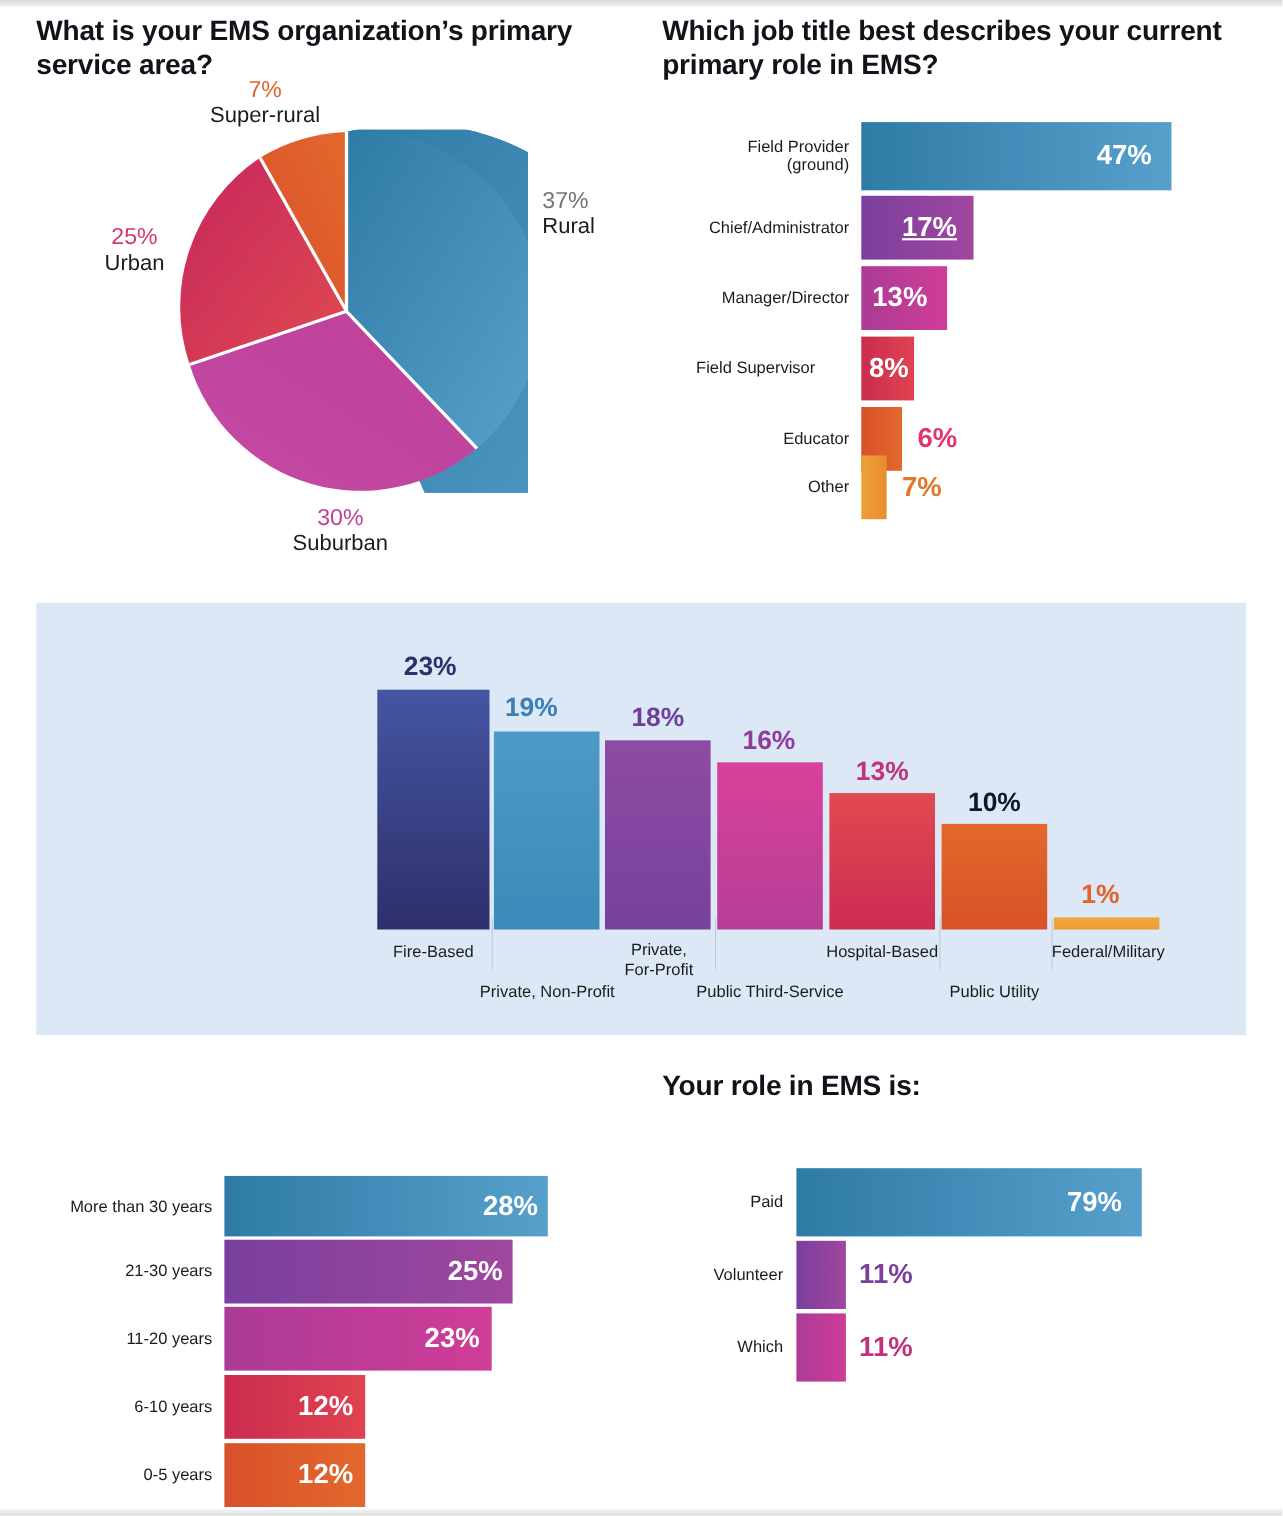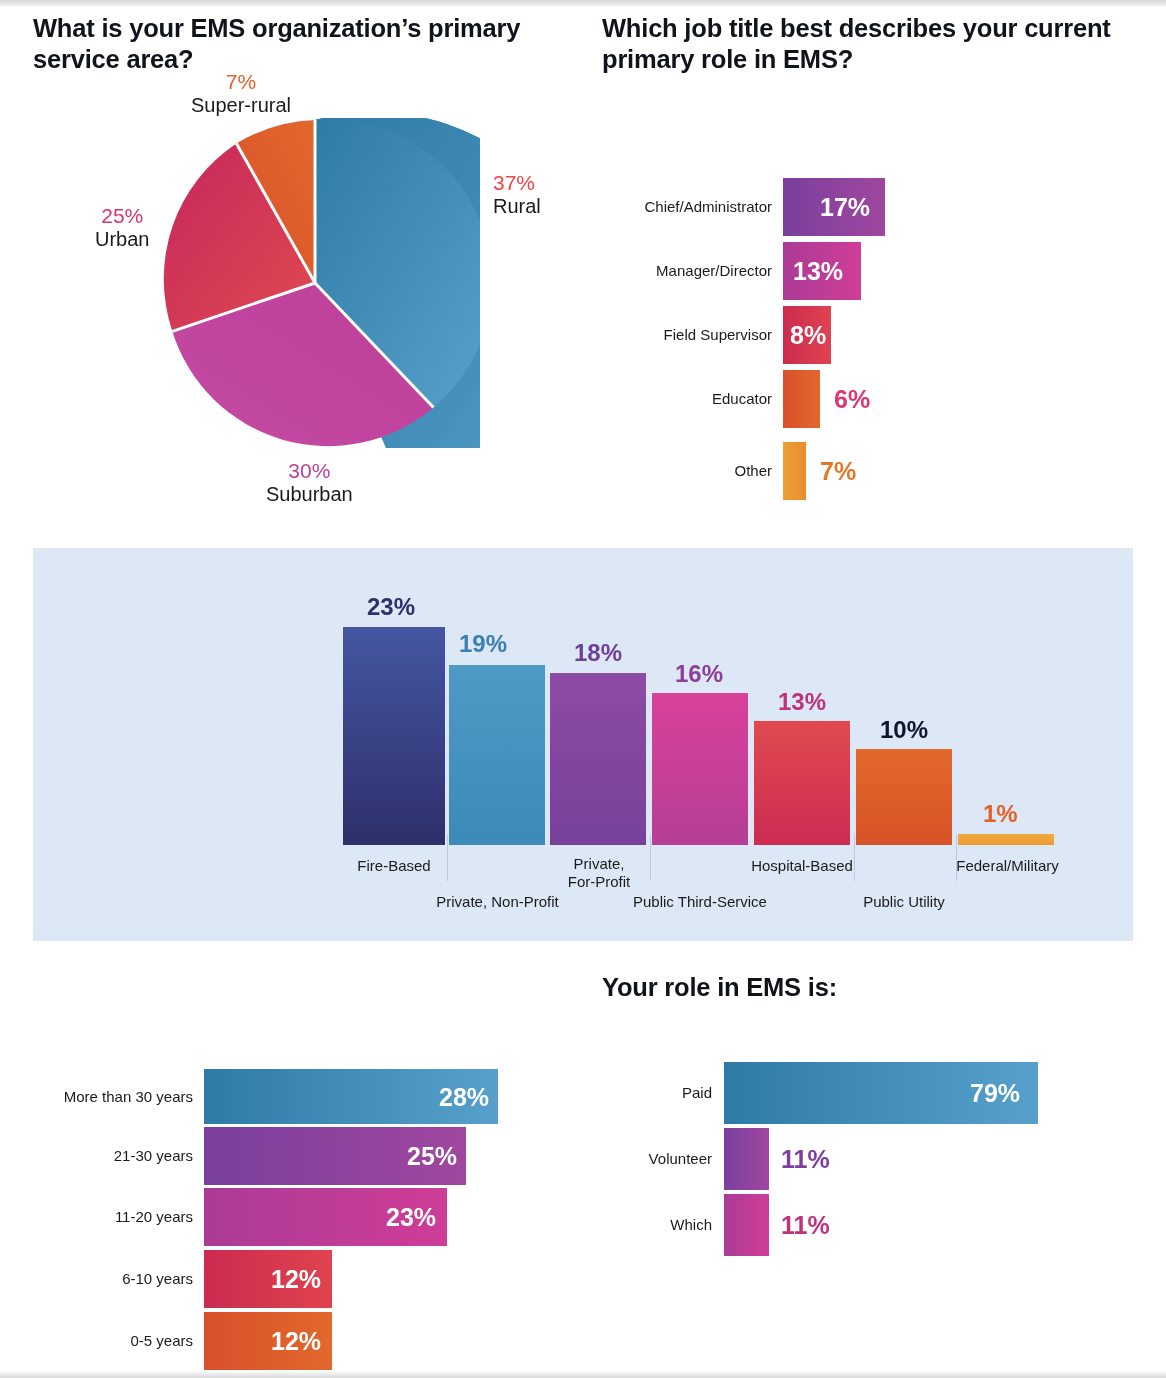--- a/index.html
+++ b/index.html
@@ -117,70 +117,78 @@
         </g>
       </g>
     </svg>
   </div>
 
   <div class="pie-lab" id="lab-superrural">
     <span class="pct" style="color:#e2622a">7%</span>
     <span>Super-rural</span>
   </div>
   <div class="pie-lab" id="lab-rural">
-    <span class="pct" style="color:#ef4444">37%</span>
+    <span class="pct" style="color:#737373">37%</span>
     <span>Rural</span>
   </div>
   <div class="pie-lab" id="lab-urban">
     <span class="pct" style="color:#d4376a">25%</span>
     <span>Urban</span>
   </div>
   <div class="pie-lab" id="lab-suburban">
     <span class="pct" style="color:#bf4099">30%</span>
     <span>Suburban</span>
   </div>
 </section>
 
 <section class="panel" id="job-panel">
   <h2 class="q-title">Which job title best describes your current primary role in EMS?</h2>
 
+  <div class="hbar-row" style="left:0;top:103px;width:560px;height:62px;">
+    <div class="hbar-cat" style="left:0;width:170px;">
+      <div>Field Provider</div>
+      <div>(ground)</div>
+    </div>
+    <div class="hbar" style="left:181px;width:282px;background:linear-gradient(to right,#2e7ba6,#57a0cc);"></div>
+    <div class="hbar-val inside" style="left:395px;">47%</div>
+  </div>
 
   <div class="hbar-row" style="left:0;top:170px;width:560px;height:58px;">
     <div class="hbar-cat" style="left:0;width:170px;">
       <div>Chief/Administrator</div>
     </div>
     <div class="hbar" style="left:181px;width:102px;background:linear-gradient(to right,#7a3f9d,#a0479f);"></div>
-    <div class="hbar-val inside" style="left:218px;">17%</div>
+    <div class="hbar-val inside" style="left:218px;text-decoration:underline;">17%</div>
   </div>
 
   <div class="hbar-row" style="left:0;top:234px;width:560px;height:58px;">
     <div class="hbar-cat" style="left:0;width:170px;">
       <div>Manager/Director</div>
     </div>
     <div class="hbar" style="left:181px;width:78px;background:linear-gradient(to right,#ab3b96,#cf3d97);"></div>
     <div class="hbar-val inside" style="left:191px;">13%</div>
   </div>
 
   <div class="hbar-row" style="left:0;top:298px;width:560px;height:58px;">
-    <div class="hbar-cat" style="left:0;width:170px;">
+    <div class="hbar-cat" style="left:0;width:170px;text-align:center;">
       <div>Field Supervisor</div>
     </div>
     <div class="hbar" style="left:181px;width:48px;background:linear-gradient(to right,#cb2b4f,#e0434f);"></div>
     <div class="hbar-val inside" style="left:188px;">8%</div>
   </div>
 
   <div class="hbar-row" style="left:0;top:362px;width:560px;height:58px;">
     <div class="hbar-cat" style="left:0;width:170px;">
       <div>Educator</div>
     </div>
     <div class="hbar" style="left:181px;width:37px;background:linear-gradient(to right,#d9502b,#e2682c);"></div>
     <div class="hbar-val" style="left:232px;color:#e0356e;">6%</div>
   </div>
 
-  <div class="hbar-row" style="left:0;top:434px;width:560px;height:58px;">
+  <div class="hbar-row" style="left:0;top:406px;width:560px;height:58px;">
     <div class="hbar-cat" style="left:0;width:170px;">
       <div>Other</div>
     </div>
     <div class="hbar" style="left:181px;width:23px;background:linear-gradient(to right,#eda038,#e98c2c);"></div>
     <div class="hbar-val" style="left:218px;color:#e2792a;">7%</div>
   </div>
 </section>
 
 <section class="panel" id="model-panel">
 

